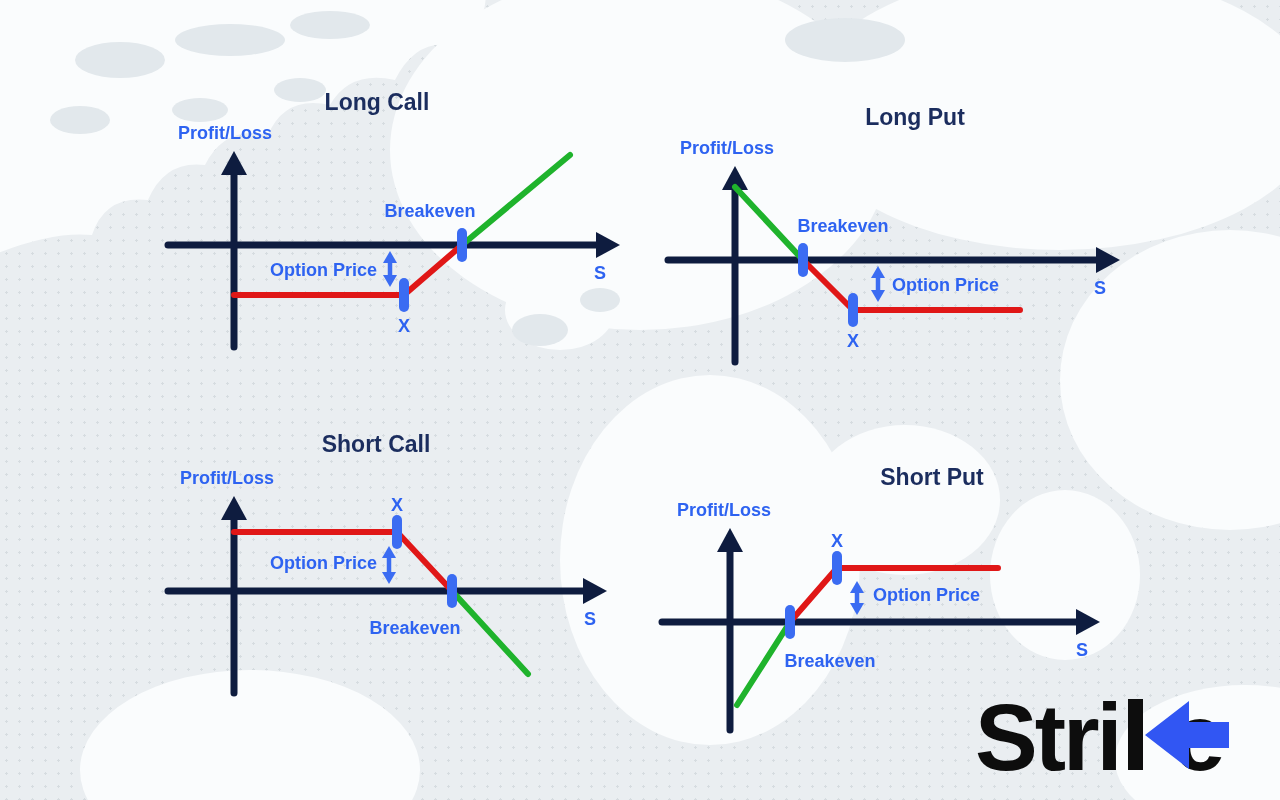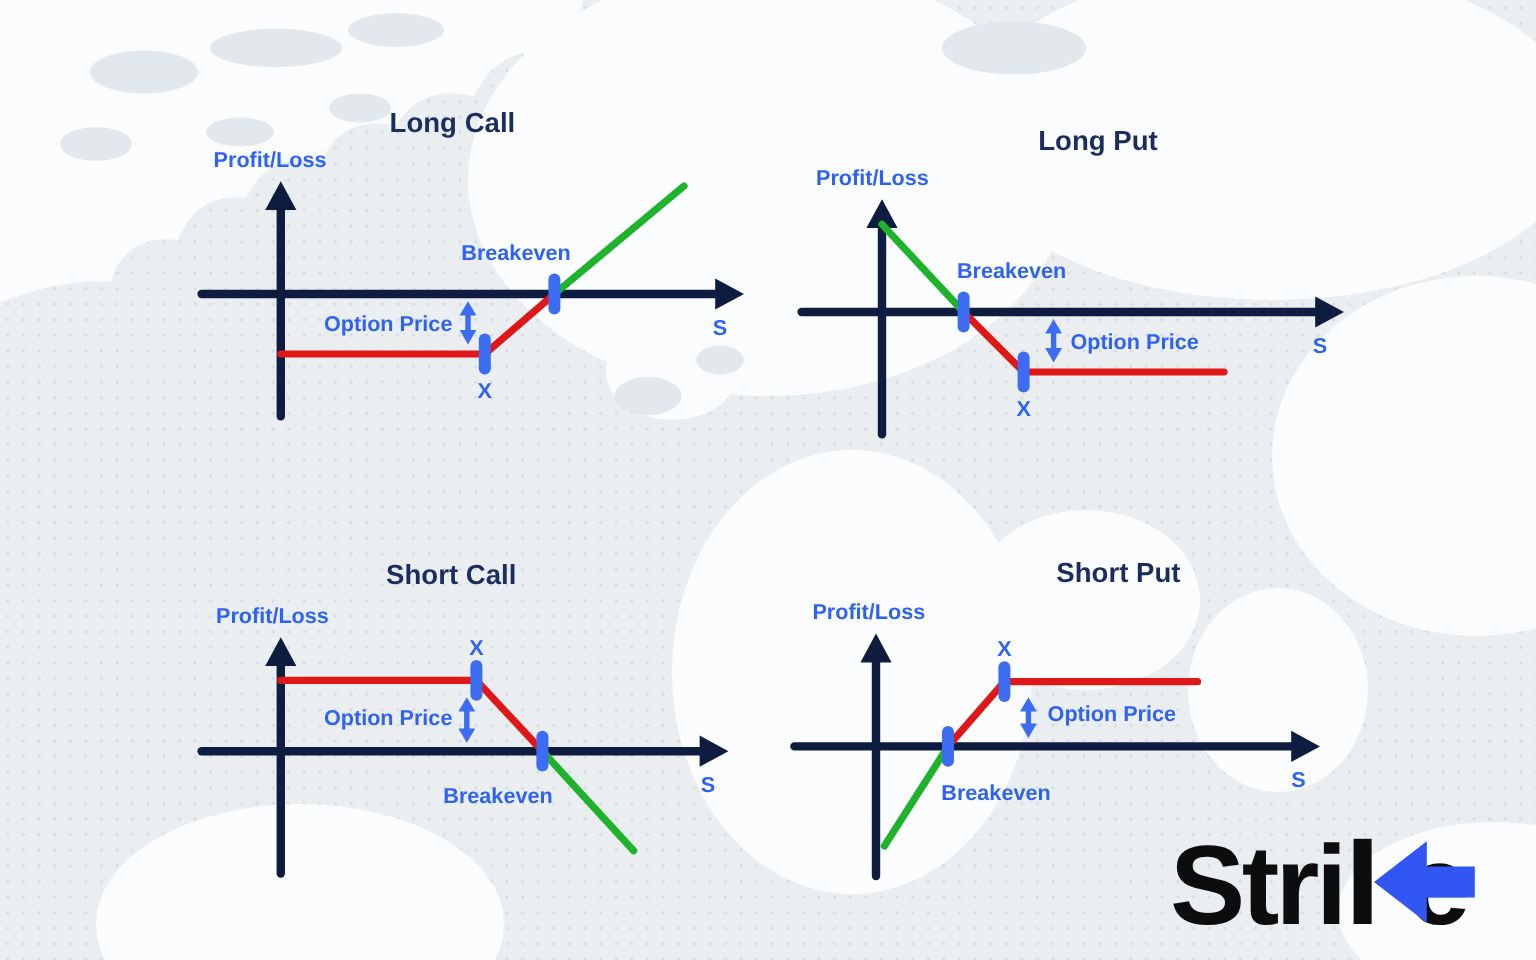--- a/index.html
+++ b/index.html
@@ -7,21 +7,21 @@
     width:1280px;height:800px;position:relative;overflow:hidden;
     background-color:var(--c-bg,#eaeef1);
     background-image:radial-gradient(var(--c-dot,#d6dce0) 1.2px, transparent 1.4px);
     background-size:13px 13px;
     font-family:"Liberation Sans",sans-serif;
   }
   #map{position:absolute;left:0;top:0;}
   .panel{position:absolute;width:490px;height:300px;text-decoration:underline;}
   #panel-0{left:150px;top:75px;}
   #panel-1{left:655px;top:90px;}
-  #panel-2{left:150px;top:453px;}
+  #panel-2{left:150px;top:418px;}
   #panel-3{left:655px;top:450px;}
   text.title{font-family:"Liberation Sans",sans-serif;font-weight:700;font-size:23px;fill:var(--c-title,#1b2d5e);}
   text.lbl{font-family:"Liberation Sans",sans-serif;font-weight:700;font-size:18px;fill:var(--c-label,#2e63f1);}
   .logo{position:absolute;left:975px;top:686px;text-align:center;}
   .logo-txt{font-family:"Liberation Sans",sans-serif;font-weight:700;font-size:94px;letter-spacing:-3px;fill:var(--c-logo-black,#0d0d0d);}
   .logo-stem{fill:var(--c-logo-black,#0d0d0d);}
   .logo-arrow{fill:var(--c-logo-blue,#3156f3);}
 </style>
 </head>
 <body>

